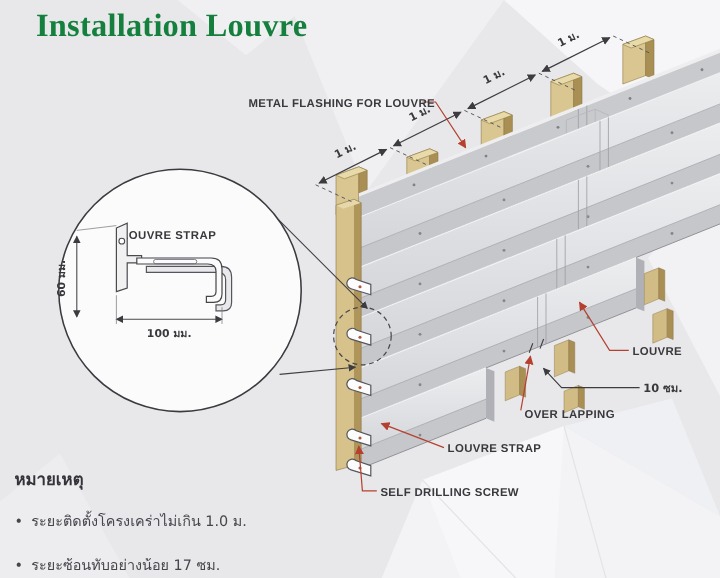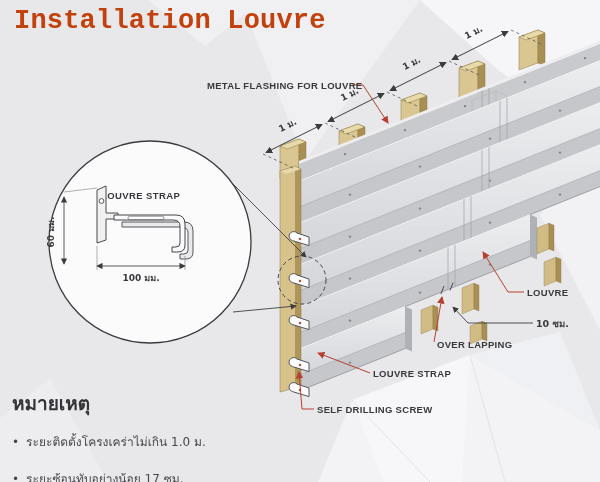--- a/index.html
+++ b/index.html
@@ -1,25 +1,25 @@
 <!DOCTYPE html>
 <html><head>
 <meta charset="utf-8">
 <style>
   html,body{margin:0;padding:0;background:#cfcfd4;}
   .screen{position:relative;width:600px;height:482px;overflow:hidden;background:#e8e8eb;
           font-family:"Liberation Sans",sans-serif;}
-  .title{position:absolute;left:14px;top:6px;font-size:27px;font-weight:bold;
-         color:#c2410c;letter-spacing:.2px;font-family:Liberation Mono, monospace;}
+  .title{position:absolute;left:30px;top:6px;font-size:27px;font-weight:bold;
+         color:#15803d;letter-spacing:.2px;font-family:Liberation Serif, serif;}
   svg{position:absolute;left:0;top:0;}
   svg text{font-family:"Liberation Sans",sans-serif;font-weight:bold;fill:#39393d;}
   svg text.thai{font-family:"DejaVu Sans",sans-serif;}
   .notes{position:absolute;left:12px;top:388px;width:250px;color:#3a3a40;
          font-family:"DejaVu Sans",sans-serif;}
-  .notes-heading{font-size:19px;font-weight:bold;margin-bottom:14px;color:#333338;}
+  .notes-heading{font-size:14px;font-weight:bold;margin-bottom:14px;color:#333338;}
   .note-item{font-size:12px;color:#45454b;margin-bottom:18px;}
   .note-item .bullet{margin-right:7px;}
 </style>
 </head>
 <body>
 
 <div class="screen">
 
   <svg width="600" height="482" viewBox="0 0 600 482">
     <defs>

